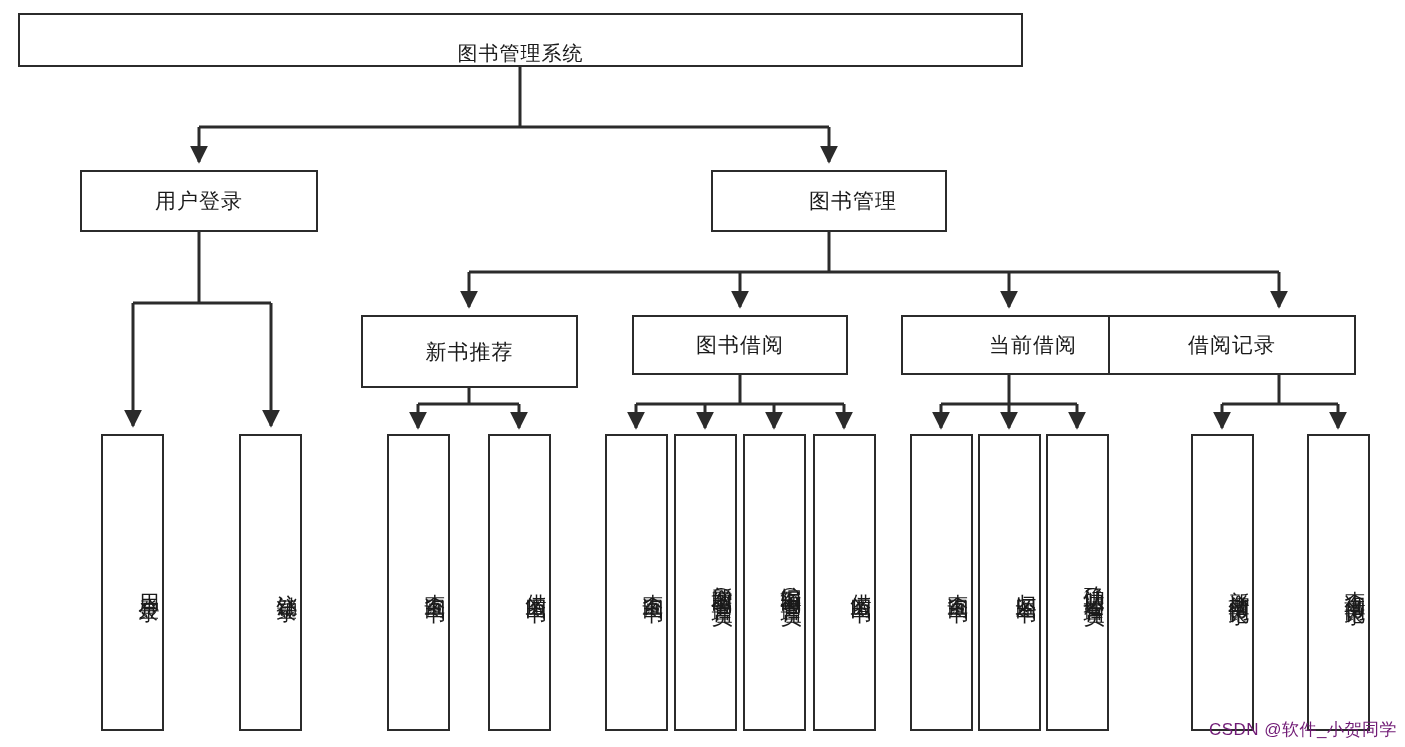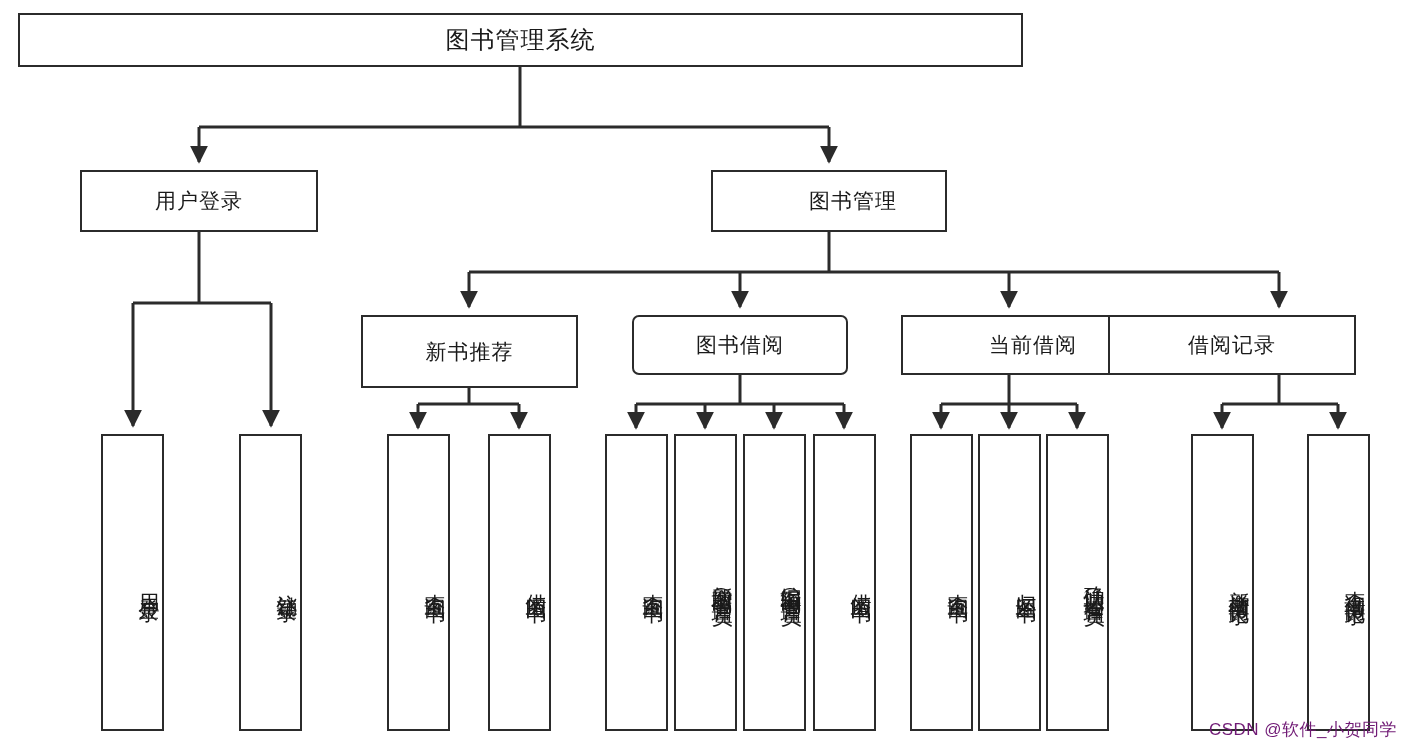--- a/index.html
+++ b/index.html
@@ -36,21 +36,22 @@
     justify-content: center;
     color: #1a1a1a;
   }
   .node-h {
     font-size: 21px;
     letter-spacing: 1px;
     line-height: 1.2;
     white-space: nowrap;
   }
   .node-root {
-    font-size: 24px;
+    font-size: 20px;
+    align-items: flex-end;
   }
   .node-v {
     font-size: 21px;
     writing-mode: vertical-rl;
     text-orientation: upright;
     letter-spacing: 3px;
     line-height: 1.25;
     padding: 6px 0;
     align-items: flex-start;
     justify-content: center;
@@ -134,21 +135,21 @@
   <div class="node node-h" style="left:80px; top:170px; width:238px; height:62px;">
     <span>用户登录</span>
   </div>
   <div class="node node-h" style="left:711px; top:170px; width:236px; height:62px;padding-left:48px;">
     <span>图书管理</span>
   </div>
 
   <div class="node node-h" style="left:361px; top:315px; width:217px; height:73px;">
     <span>新书推荐</span>
   </div>
-  <div class="node node-h" style="left:632px; top:315px; width:216px; height:60px;border-radius:7px;">
+  <div class="node node-h" style="left:632px; top:315px; width:216px; height:60px;">
     <span>图书借阅</span>
   </div>
   <div class="node node-h" style="left:901px; top:315px; width:217px; height:60px;padding-left:47px;">
     <span>当前借阅</span>
   </div>
   <div class="node node-h" style="left:1108px; top:315px; width:248px; height:60px;text-align:center;">
     <span>借阅记录</span>
   </div>
 
   <div class="node node-v" style="left:101px; top:434px; width:63px; height:297px;">

